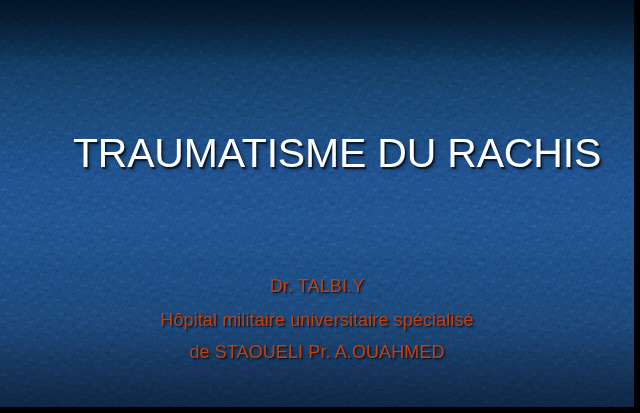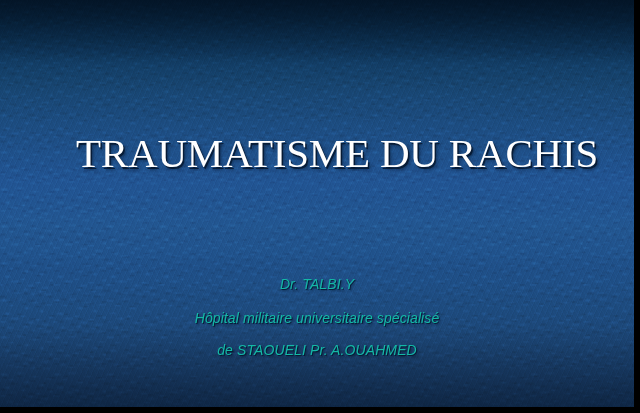--- a/index.html
+++ b/index.html
@@ -141,49 +141,48 @@
     position: absolute;
     inset: 0;
     text-align: center;
   }
 
   .title-line {
     position: absolute;
     left: 0;
     right: 0;
     color: #ffffff;
-    font-family: Liberation Serif, serif;
+    font-family: Liberation Sans, sans-serif;
     font-weight: 400;
     font-size: 41px;
     line-height: 1;
     letter-spacing: -0.2px;
     white-space: nowrap;
     text-shadow:
        1.5px 1.5px 0px rgba(3,18,38,.75),
        2.5px 2.5px 3px rgba(2,14,32,.45);
     padding-left: 40px;
   }
   #title-line-1 { top: 133px; }
   #title-line-2 { top: 181px; }
 
   .subtitle-line {
     position: absolute;
     left: 0;
     right: 0;
-    color: #14b8a6;
+    color: #c2410c;
     font-family: "Liberation Sans", sans-serif;
     font-weight: 400;
-    font-size: 14px;
+    font-size: 18px;
     line-height: 1;
     letter-spacing: 0.1px;
     white-space: nowrap;
     text-shadow:
        1px 1px 0px rgba(3,18,38,.72),
        2px 2px 2px rgba(2,14,32,.40);
-    font-style: italic;
   }
   #subtitle-line-1 { top: 277px; }
   #subtitle-line-2 { top: 311px; }
   #subtitle-line-3 { top: 343px; }
 
   
   #edge-right {
     position: absolute;
     top: 0;
     right: 0;

